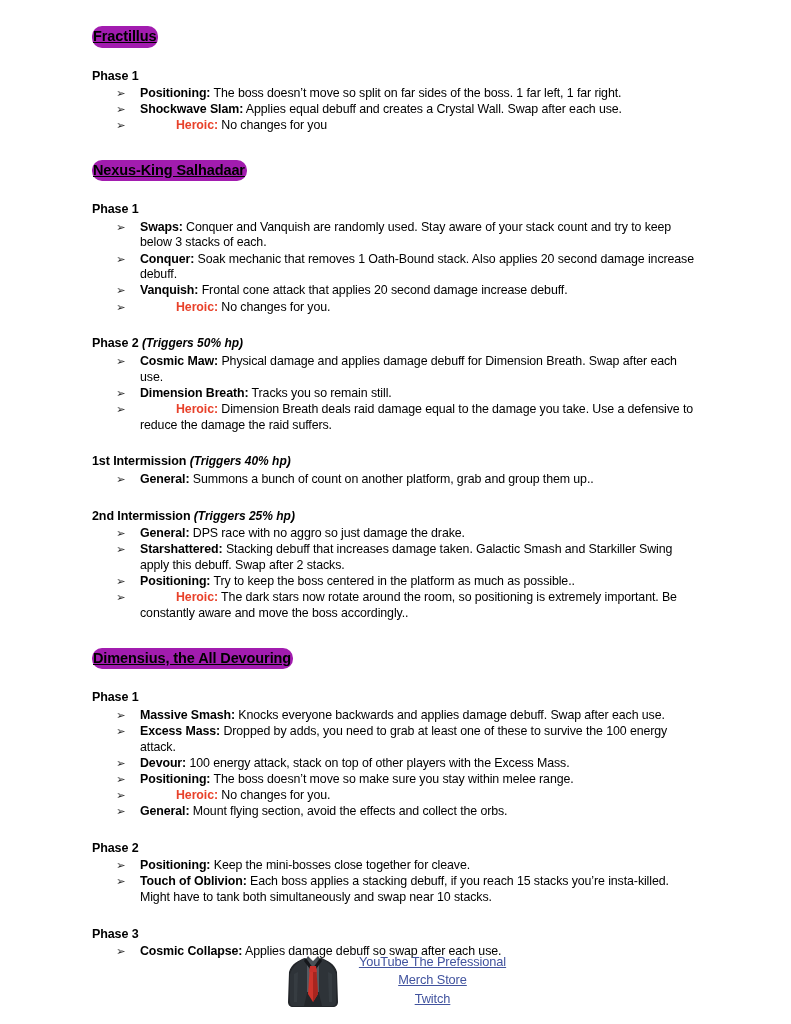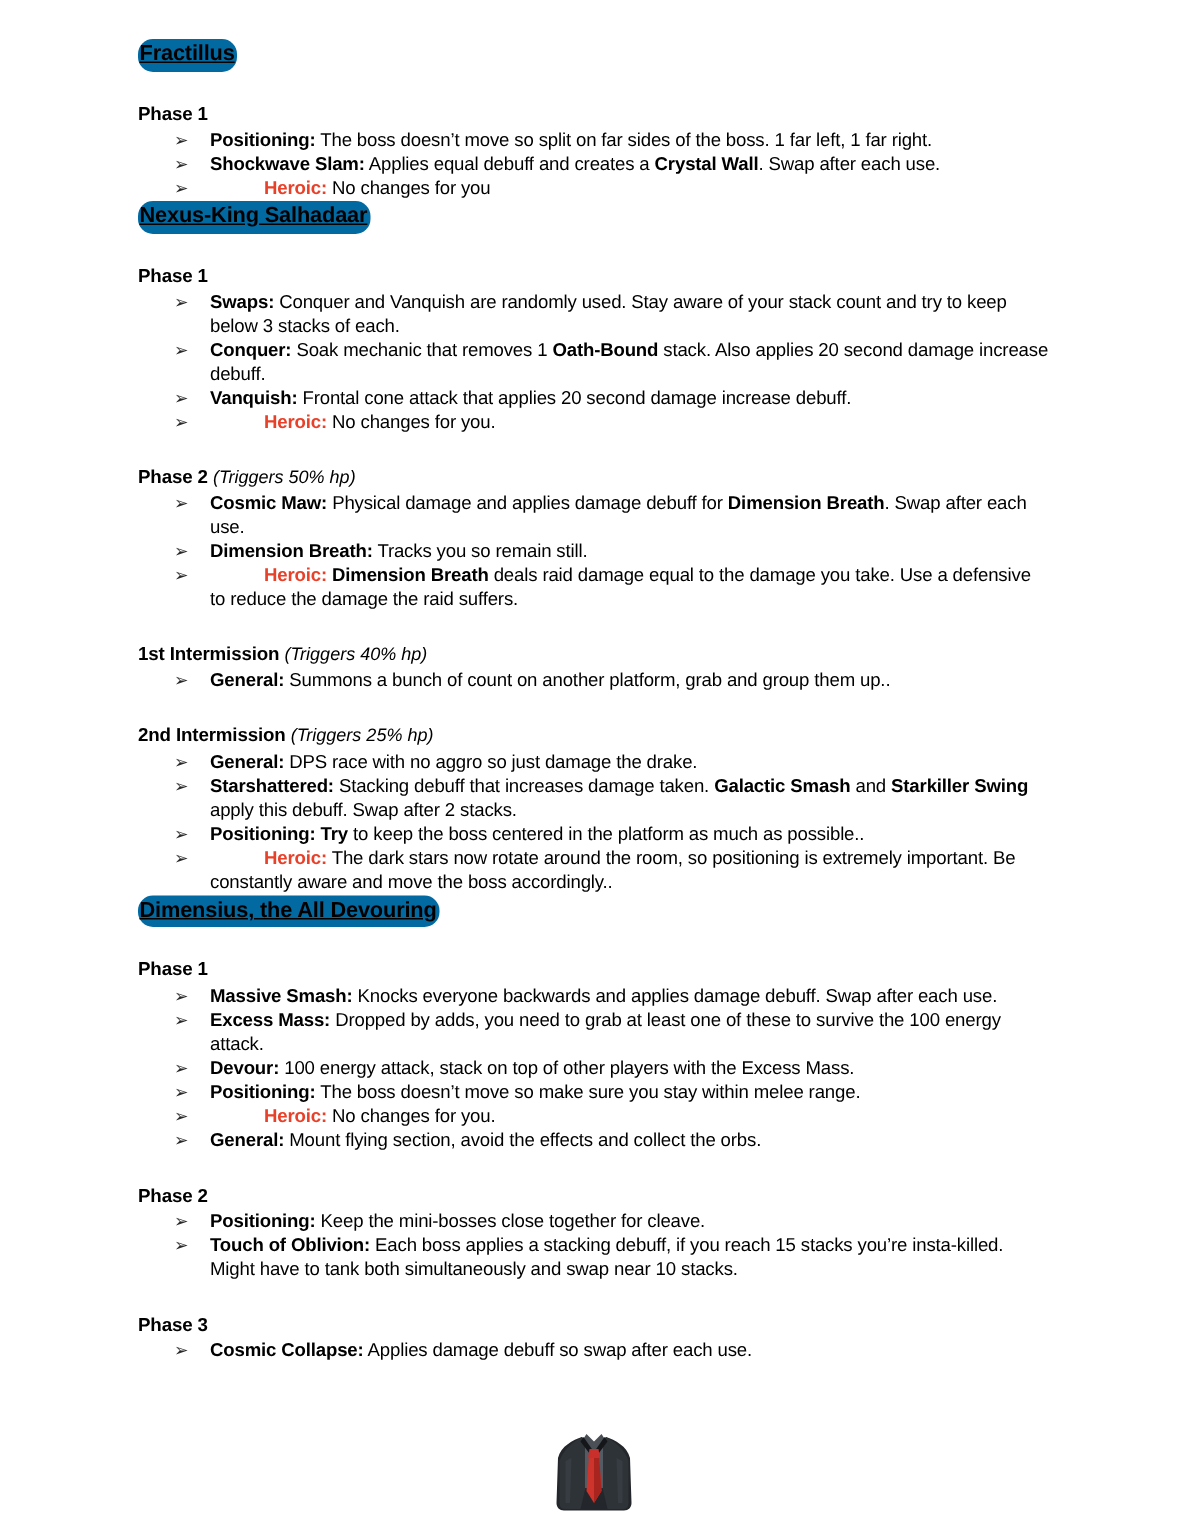--- a/index.html
+++ b/index.html
@@ -24,39 +24,39 @@
     padding: 26px 92px 0 92px;
   }
 
   
   .boss-heading {
     display: inline-block;
     font-size: 14.5px;
     font-weight: bold;
     line-height: 1.35;
     text-decoration: underline;
-    background: #0369a1;
+    background: #a21caf;
     padding: 1px 2px 1px 1px;
     letter-spacing: -0.1px;
     margin: 0;
     border-radius: 10px;
   }
   .boss-block { margin-bottom: 0; }
-  .boss-block + .boss-block { }
+  .boss-block + .boss-block { margin-top: 26px; }
 
   
   .phase {
     font-size: 12.5px;
     font-weight: bold;
     margin: 20px 0 2px 0;
     line-height: 1.3;
     letter-spacing: -0.1px;
   }
   .phase .trigger {
-    font-weight: normal;
+    font-weight: bold;
     font-style: italic;
     font-size: 12px;
     letter-spacing: 0;
   }
 
   
   ul.bullets {
     list-style: none;
     margin: 0;
     padding: 0;
@@ -74,21 +74,21 @@
     position: absolute;
     left: 24px;
     top: 0;
     font-family: "DejaVu Sans", sans-serif;
     font-size: 11.5px;
     line-height: 1.33;
     color: #2a2a2a;
   }
   .term { font-weight: bold; }
   .term-heroic { font-weight: bold; color: #E8412A; padding-left: 36px; }
-  .b { font-weight: bold; }
+  .b { font-weight: normal; }
 
   
   .footer {
     position: absolute;
     left: 0;
     right: 0;
     bottom: 14px;
     display: flex;
     align-items: center;
     justify-content: center;
@@ -203,14 +203,19 @@
 
         <path d="M25 14 L31 14 L32 20 L24 20 Z" fill="#C9302B"></path>
 
         <path d="M24.5 20 L31.5 20 L33 42 L28 50 L23 42 Z" fill="#CE342C"></path>
         <path d="M28 20 L31.5 20 L33 42 L28 50 Z" fill="#A8251F"></path>
 
         <path d="M9 22 L13 20 L12 50 L9 50 Z" fill="#3A4046" opacity="0.7"></path>
         <path d="M47 22 L43 20 L44 50 L47 50 Z" fill="#3A4046" opacity="0.7"></path>
       </svg>
     </div>
+    <div class="footer-links">
+      <a>YouTube The Prefessional</a>
+      <a>Merch Store</a>
+      <a>Twitch</a>
+    </div>
   </div>
 </div>
 
 </body></html>

